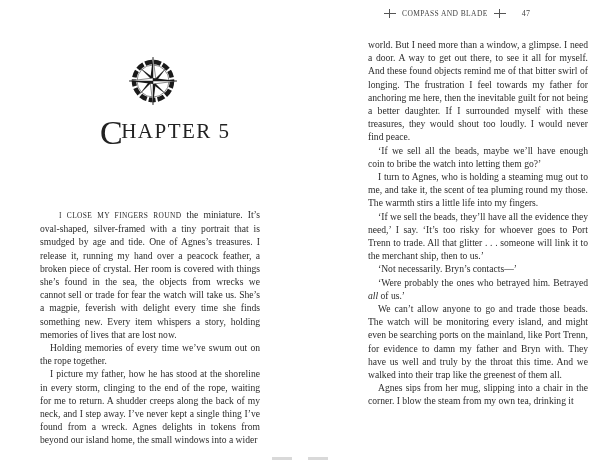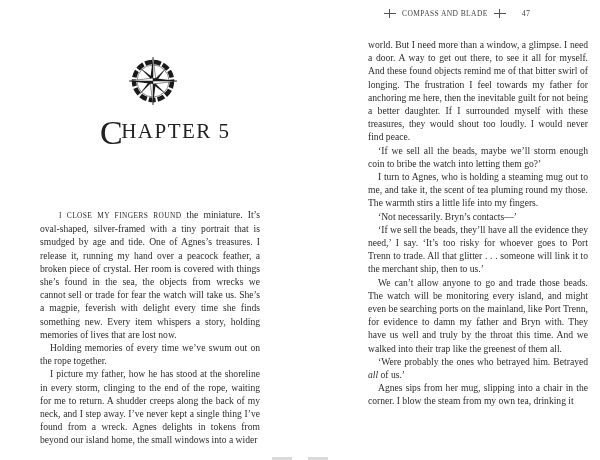--- a/index.html
+++ b/index.html
@@ -145,26 +145,26 @@
     <p>Holding memories of every time we’ve swum out on the rope together.</p>
     <p>I picture my father, how he has stood at the shoreline in every storm, clinging to the end of the rope, waiting for me to return. A shudder creeps along the back of my neck, and I step away. I’ve never kept a single thing I’ve found from a wreck. Agnes delights in tokens from beyond our island home, the small windows into a wider</p>
   </div>
 
   <div class="bottom-marks" style="left:272px;width:20px;"></div>
 </div>
 
 <div class="page page-right">
   <div class="body-text right-text" style="left:40px;">
     <p class="noindent">world. But I need more than a window, a glimpse. I need a door. A way to get out there, to see it all for myself. And these found objects remind me of that bitter swirl of longing. The frustration I feel towards my father for anchoring me here, then the inevitable guilt for not being a better daughter. If I surrounded myself with these treasures, they would shout too loudly. I would never find peace.</p>
-    <p>‘If we sell all the beads, maybe we’ll storm enough coin to bribe the watch into letting them go?’</p>
+    <p>‘If we sell all the beads, maybe we’ll have enough coin to bribe the watch into letting them go?’</p>
     <p>I turn to Agnes, who is holding a steaming mug out to me, and take it, the scent of tea pluming round my those. The warmth stirs a little life into my fingers.</p>
+    <p>‘If we sell the beads, they’ll have all the evidence they need,’ I say. ‘It’s too risky for whoever goes to Port Trenn to trade. All that glitter . . . someone will link it to the merchant ship, then to us.’</p>
     <p>‘Not necessarily. Bryn’s contacts—’</p>
-    <p>‘If we sell the beads, they’ll have all the evidence they need,’ I say. ‘It’s too risky for whoever goes to Port Trenn to trade. All that glitter . . . someone will link it to the merchant ship, then to us.’</p>
+    <p><span>‘Were probably the ones who betrayed him. Betrayed </span><span class="italic">all</span><span> of us.’</span></p>
     <p>We can’t allow anyone to go and trade those beads. The watch will be monitoring every island, and might even be searching ports on the mainland, like Port Trenn, for evidence to damn my father and Bryn with. They have us well and truly by the throat this time. And we walked into their trap like the greenest of them all.</p>
-    <p><span>‘Were probably the ones who betrayed him. Betrayed </span><span class="italic">all</span><span> of us.’</span></p>
     <p>Agnes sips from her mug, slipping into a chair in the corner. I blow the steam from my own tea, drinking it</p>
   </div>
   <div class="bottom-marks" style="left:8px;width:20px;"></div>
 </div>
 
 <div class="running-head">
   <span class="orn"></span>
   <span class="title">COMPASS AND BLADE</span>
   <span class="orn"></span>
   <span class="folio">47</span>

